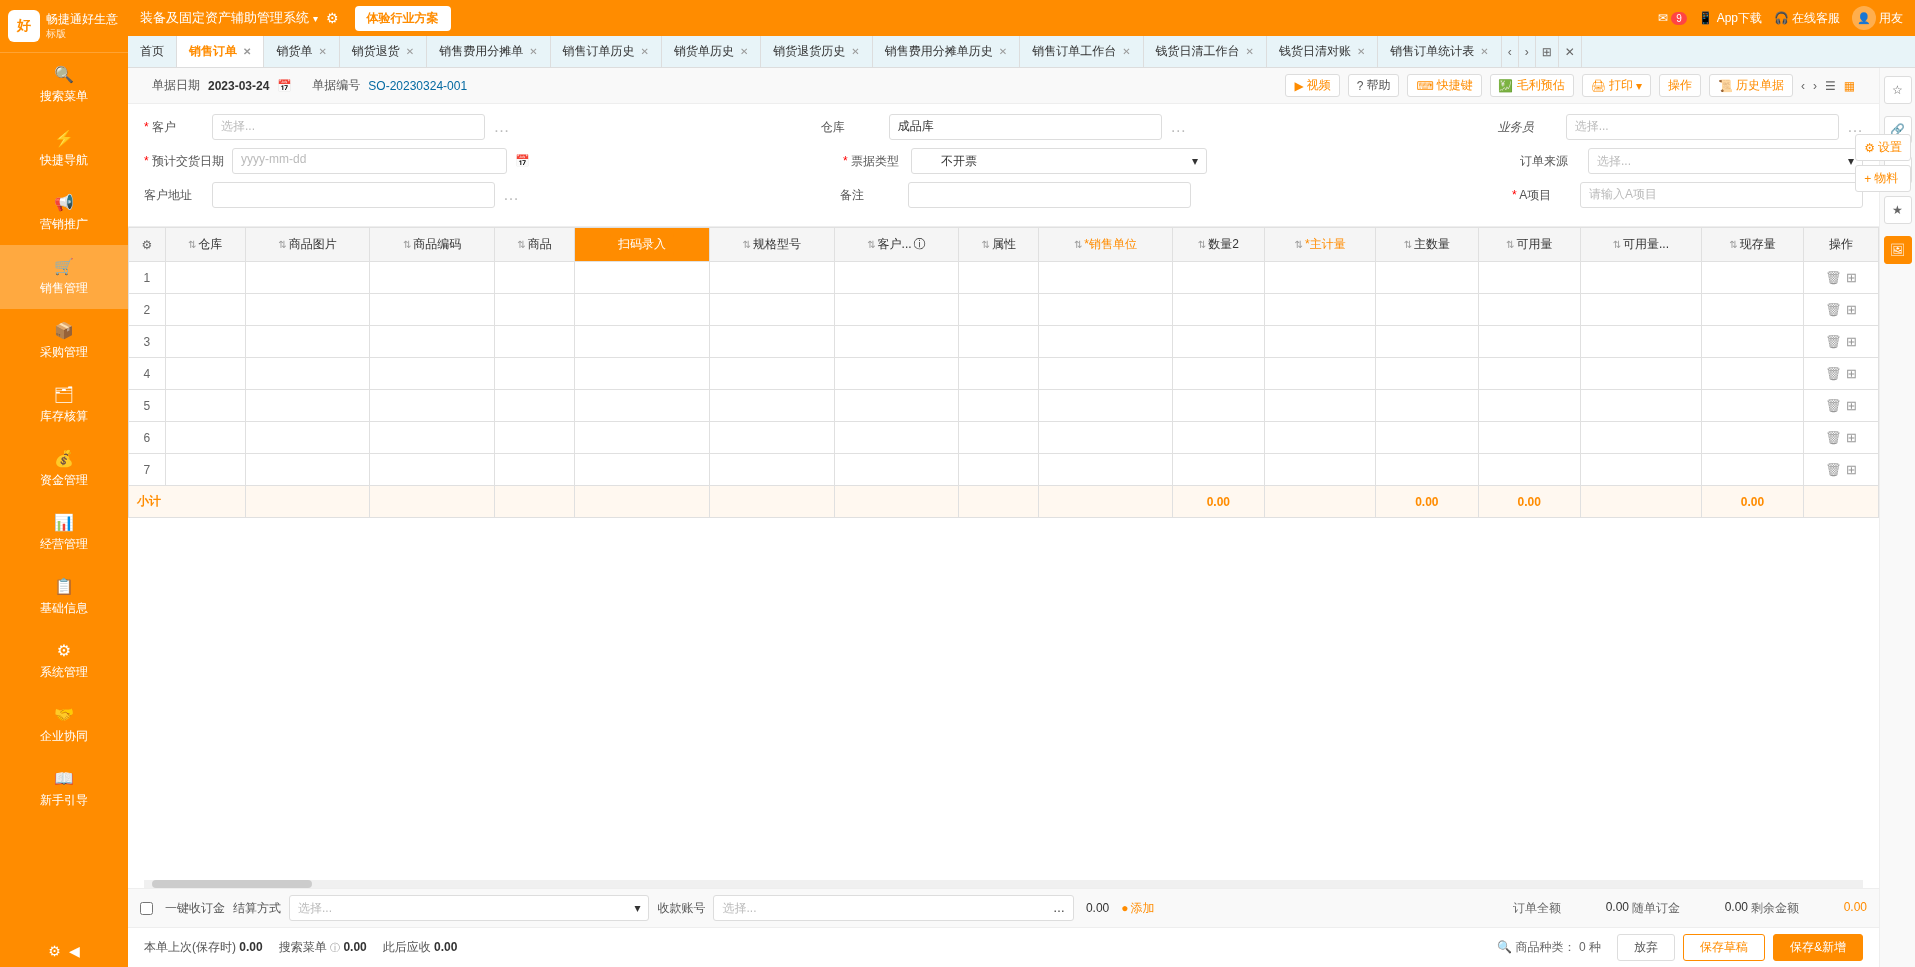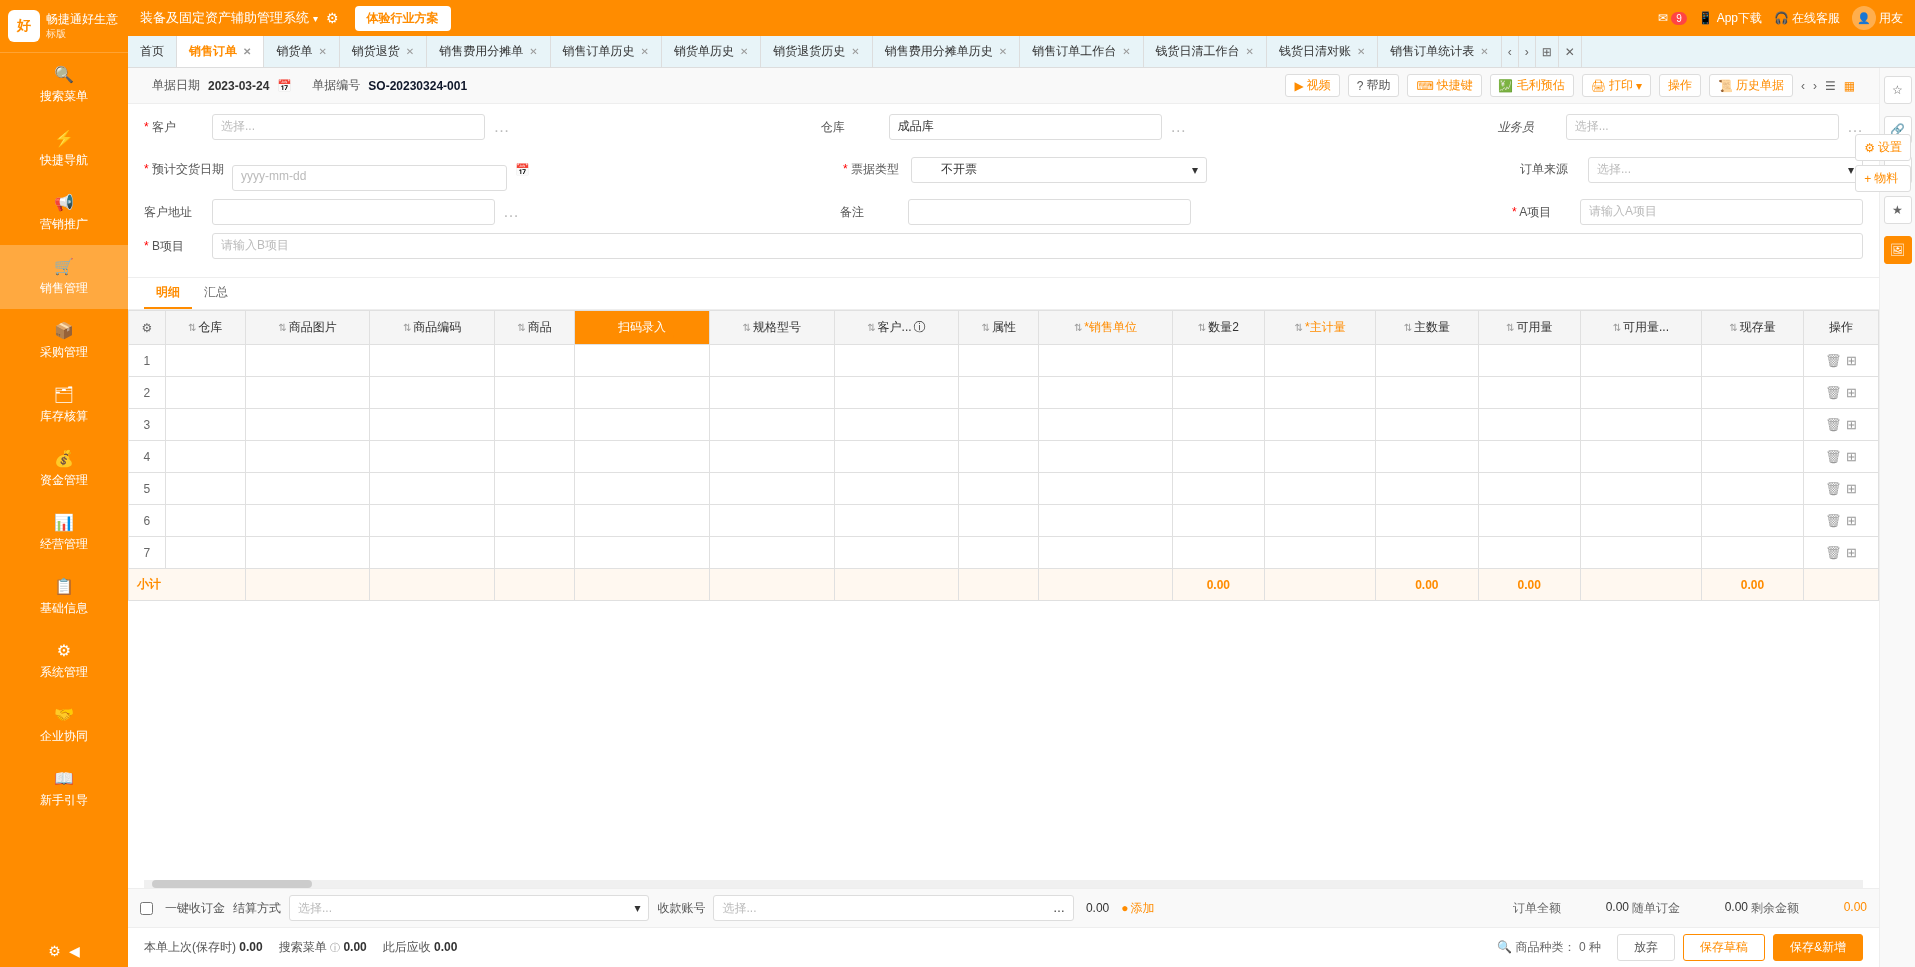--- a/index.html
+++ b/index.html
@@ -266,21 +266,21 @@
   <div class="content">
     <div class="page">
 
       <div class="page-toolbar">
         <span style="color:#555;">
           <span>单据日期</span>
         </span>
         <span style="color:#333;font-weight:bold;">2023-03-24</span>
         <span class="form-date-icon">📅</span>
         <span style="margin-left:12px;color:#555;">单据编号</span>
-        <span style="color:#0f172a;font-weight:bold;margin-right:auto;">SO-20230324-001</span>
+        <span style="color:#0369a1;font-weight:normal;margin-right:auto;">SO-20230324-001</span>
         <span class="toolbar-btn orange">
           <span>▶</span>
           <span>视频</span>
         </span>
         <span class="toolbar-btn">
           <span>?</span>
           <span>帮助</span>
         </span>
         <span class="toolbar-btn orange">
           <span>⌨</span>
@@ -336,21 +336,21 @@
           <span style="flex:1;"></span>
           <span class="form-label" style="margin-left:40px;font-style:italic;">业务员</span>
           <div class="form-input placeholder" style="width:180px;">
             <span>选择...</span>
           </div>
           <span class="form-ellipsis">…</span>
         </div>
 
         <div class="form-row">
           <span class="form-label required">预计交货日期</span>
-          <div class="form-input placeholder" style="width:200px;margin-top:17px;">
+          <div class="form-input placeholder" style="width:200px;">
             <span>yyyy-mm-dd</span>
           </div>
           <span class="form-date-icon">📅</span>
           <span style="flex:1;"></span>
           <span class="form-label required" style="margin-left:40px;">票据类型</span>
           <div class="form-select" style="width:180px;padding-left:29px;">
             <span>不开票</span>
             <span>▾</span>
           </div>
           <span style="flex:1;"></span>
@@ -368,36 +368,22 @@
           <span style="flex:1;"></span>
           <span class="form-label" style="margin-left:40px;">备注</span>
           <div class="form-input" style="width:320px;"></div>
           <span style="flex:1;"></span>
           <span class="form-label required" style="margin-left:40px;">A项目</span>
           <div class="form-input placeholder" style="width:180px;">
             <span>请输入A项目</span>
           </div>
         </div>
 
-        <div class="form-row">
-          <span class="form-label required">B项目</span>
-          <div class="form-input placeholder" style="width:200px;">
-            <span>请输入B项目</span>
-          </div>
-        </div>
-      </div>
-
-      <div class="inner-tabs">
-        <div class="inner-tab active">
-          <span>明细</span>
-        </div>
-        <div class="inner-tab">
-          <span>汇总</span>
-        </div>
-      </div>
+      </div>
+
 
       <div class="table-wrapper">
         <table>
           <thead>
             <tr>
               <th><span class="setting-icon">⚙</span></th>
               <th>
                   <div class="th-content">
                     <span class="col-sort">⇅</span>
                     <span>仓库</span>

